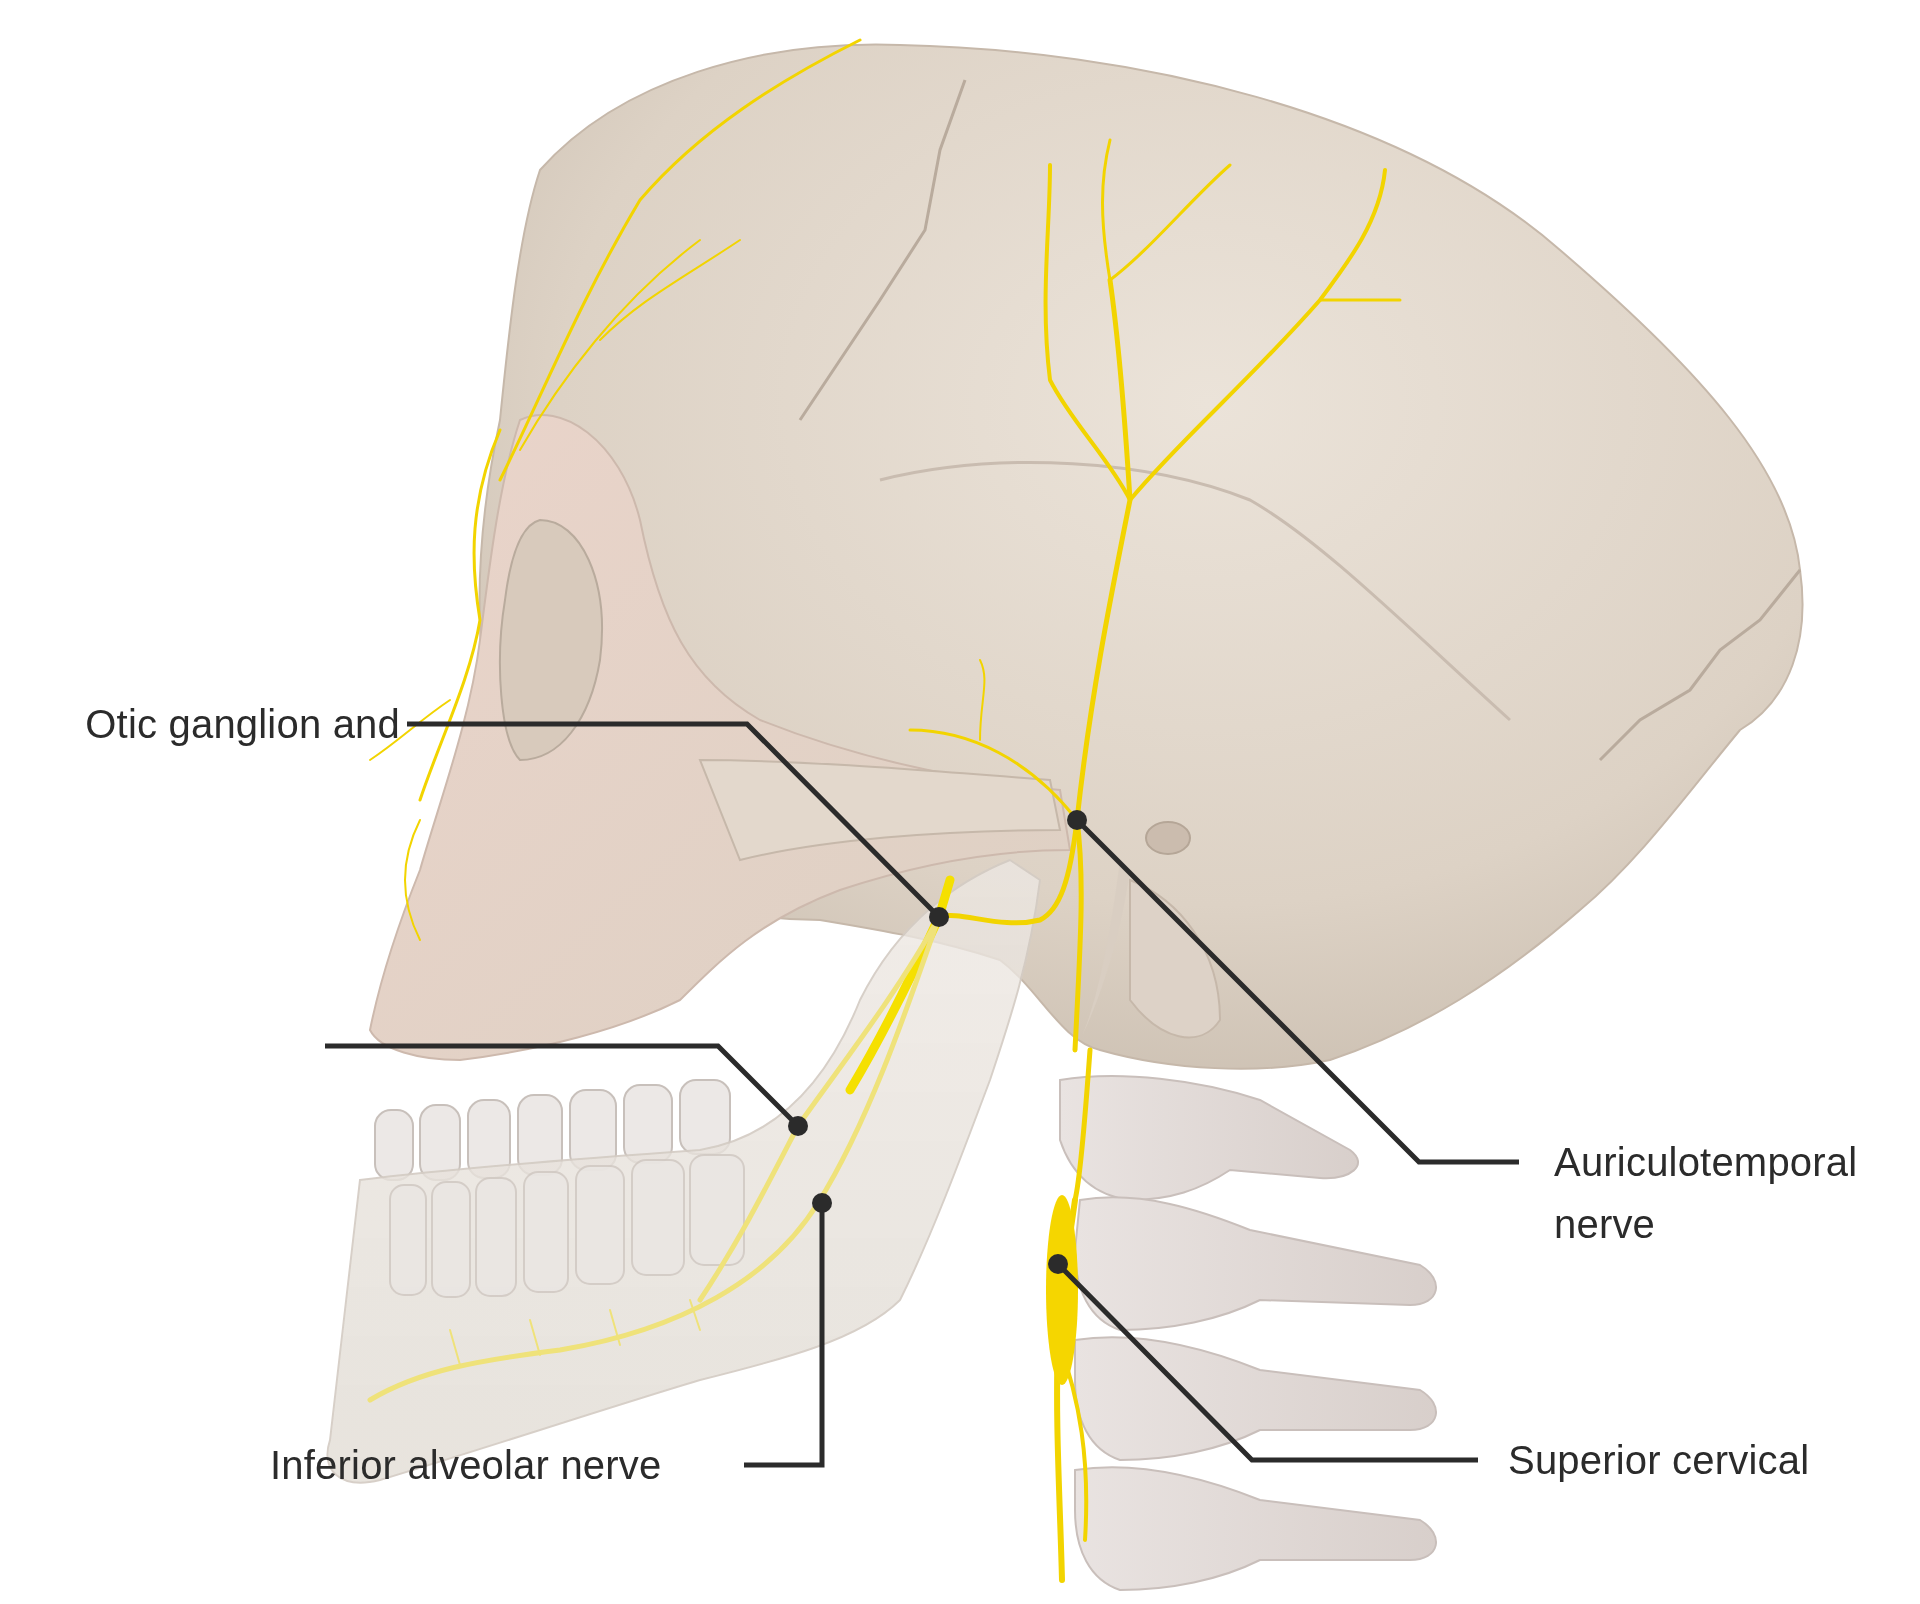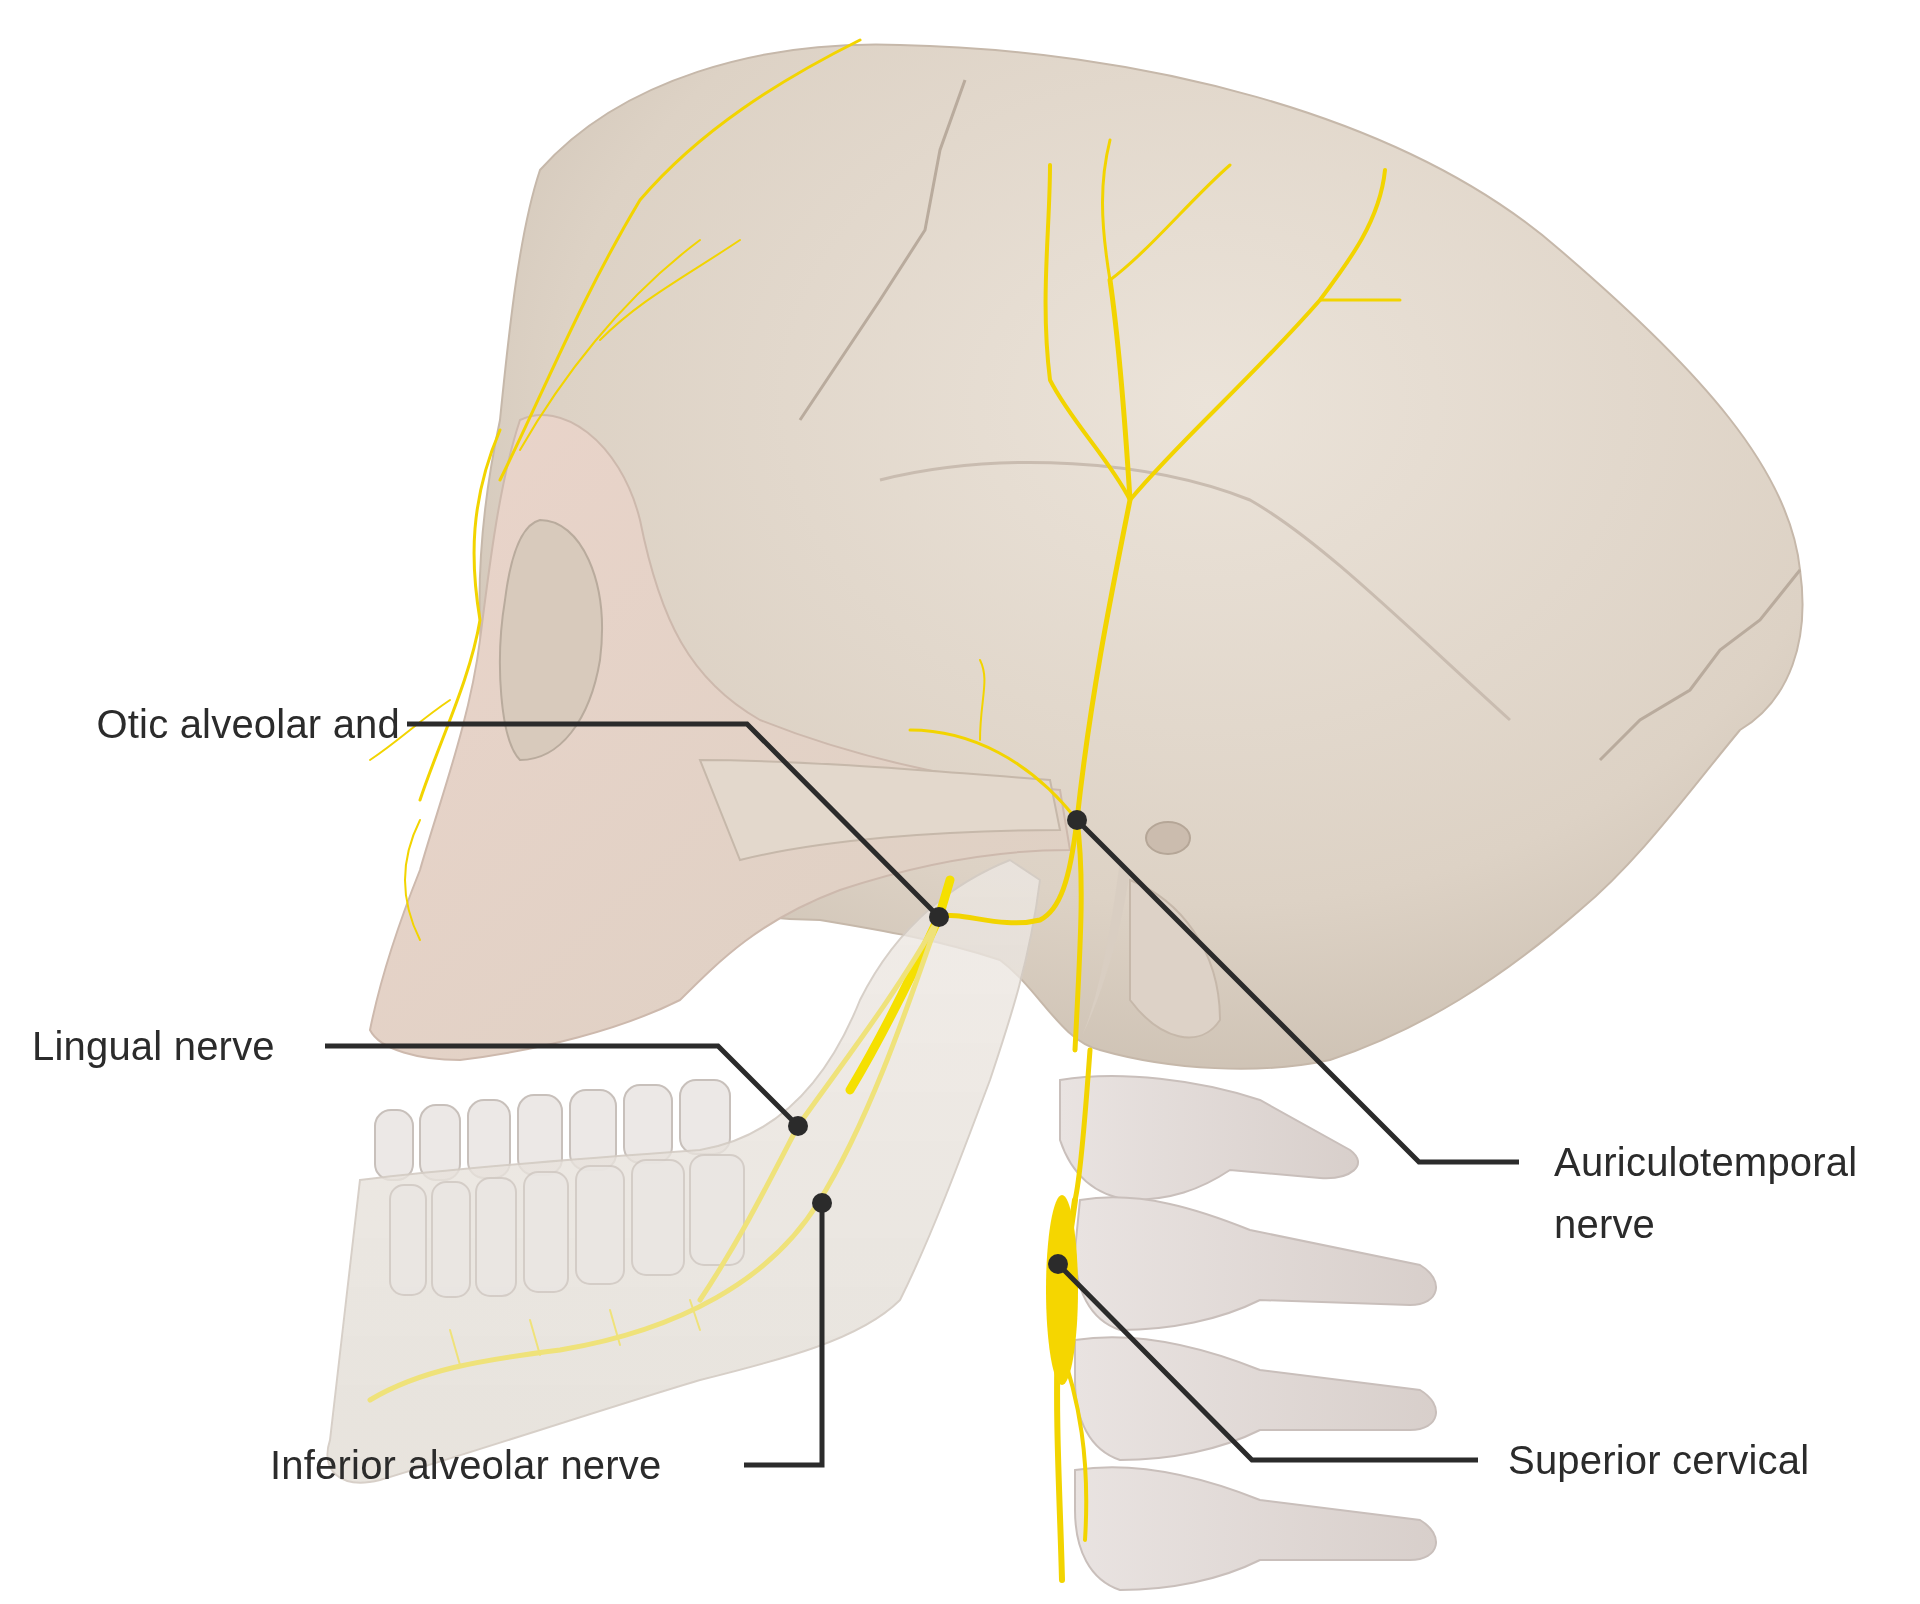--- a/index.html
+++ b/index.html
@@ -129,26 +129,23 @@
     <g fill="#2b2b2b">
       <circle cx="939" cy="917" r="10"></circle>
       <circle cx="798" cy="1126" r="10"></circle>
       <circle cx="822" cy="1203" r="10"></circle>
       <circle cx="1077" cy="820" r="10"></circle>
       <circle cx="1058" cy="1264" r="10"></circle>
     </g>
   </svg>
 
   <div class="label right-align" style="left:30px; top:693px; width:370px;">
-    <span>Otic alveolar and</span>
+    <span>Otic ganglion and</span>
   </div>
 
-  <div class="label" style="left:32px; top:1015px;">
-    <span>Lingual nerve</span>
-  </div>
 
   <div class="label" style="left:270px; top:1434px;">
     <span>Inferior alveolar nerve</span>
   </div>
 
   <div class="label" style="left:1554px; top:1131px;">
     <span>Auriculotemporal</span>
     <span>nerve</span>
   </div>
 

